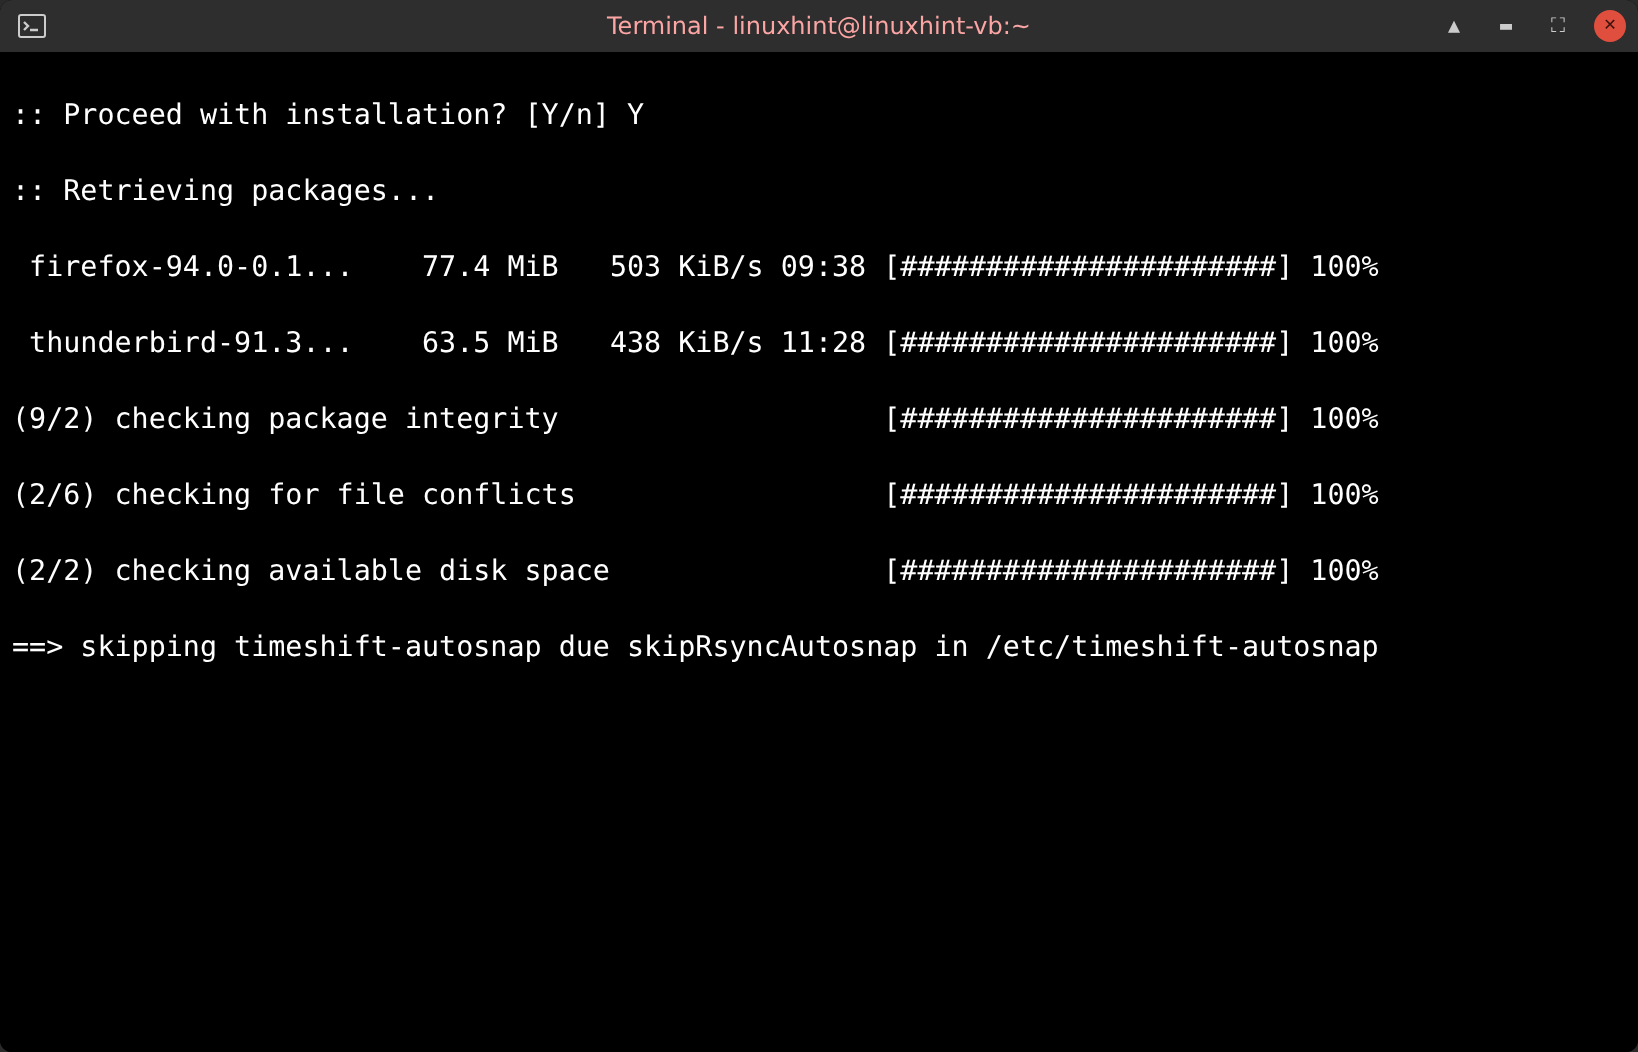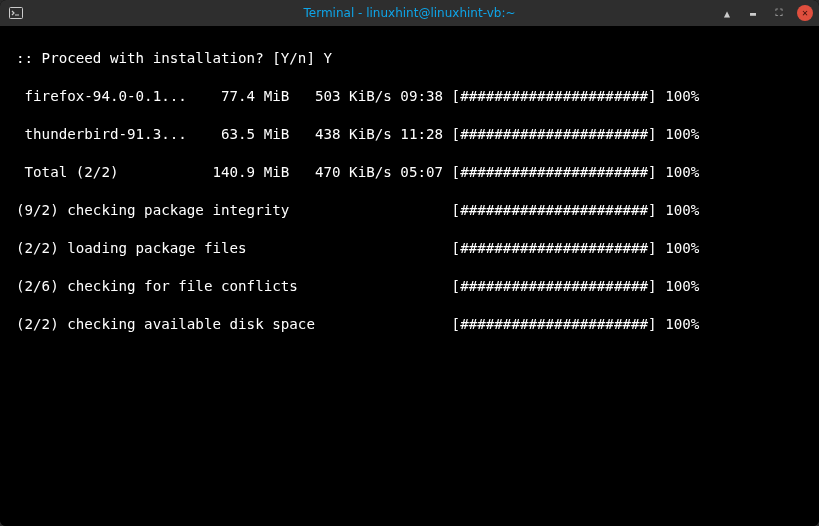--- a/index.html
+++ b/index.html
@@ -29,21 +29,21 @@
   .title-icon {
     width: 16px;
     height: 16px;
     margin-right: 6px;
     display: inline-flex;
     align-items: center;
     justify-content: center;
     color: #ccc;
   }
   .title-text {
-    color: #0ea5e9;
+    color: #fca5a5;
     font-size: 12px;
     font-family: "DejaVu Sans", sans-serif;
     position: absolute;
     left: 50%;
     transform: translateX(-50%);
   }
   .win-controls {
     position: absolute;
     right: 6px;
     display: flex;
@@ -66,21 +66,21 @@
     border-radius: 50%;
     background: #e04f3e;
     color: #3a100a;
     font-size: 10px;
     line-height: 16px;
     text-align: center;
   }
   .terminal-body {
     background: #000;
     color: #fff;
-    padding: 4px 16px;
+    padding: 4px 6px;
     font-size: 14.2px;
     line-height: 19px;
     white-space: pre;
     font-family: "DejaVu Sans Mono", "Liberation Mono", monospace;
     height: calc(526px - 26px);
     overflow: hidden;
   }
   .line { display: block; }
 </style>
 </head>
@@ -99,27 +99,27 @@
     <div class="win-controls">
       <span class="win-btn">▲</span>
       <span class="win-btn">▬</span>
       <span class="win-btn">⛶</span>
       <span class="win-btn win-close">✕</span>
     </div>
   </div>
 
   <div class="terminal-body">
 <span class="line">:: Proceed with installation? [Y/n] Y</span>
+<span class="line">:: Retrieving packages...</span>
 <span class="line"> firefox-94.0-0.1...    77.4 MiB   503 KiB/s 09:38 [######################] 100%</span>
 <span class="line"> thunderbird-91.3...    63.5 MiB   438 KiB/s 11:28 [######################] 100%</span>
-<span class="line"> Total (2/2)           140.9 MiB   470 KiB/s 05:07 [######################] 100%</span>
 <span class="line">(9/2) checking package integrity                   [######################] 100%</span>
-<span class="line">(2/2) loading package files                        [######################] 100%</span>
 <span class="line">(2/6) checking for file conflicts                  [######################] 100%</span>
 <span class="line">(2/2) checking available disk space                [######################] 100%</span>
+<span class="line">==&gt; skipping timeshift-autosnap due skipRsyncAutosnap in /etc/timeshift-autosnap</span>
 
 
 
 
 
 
 
 
 
 

